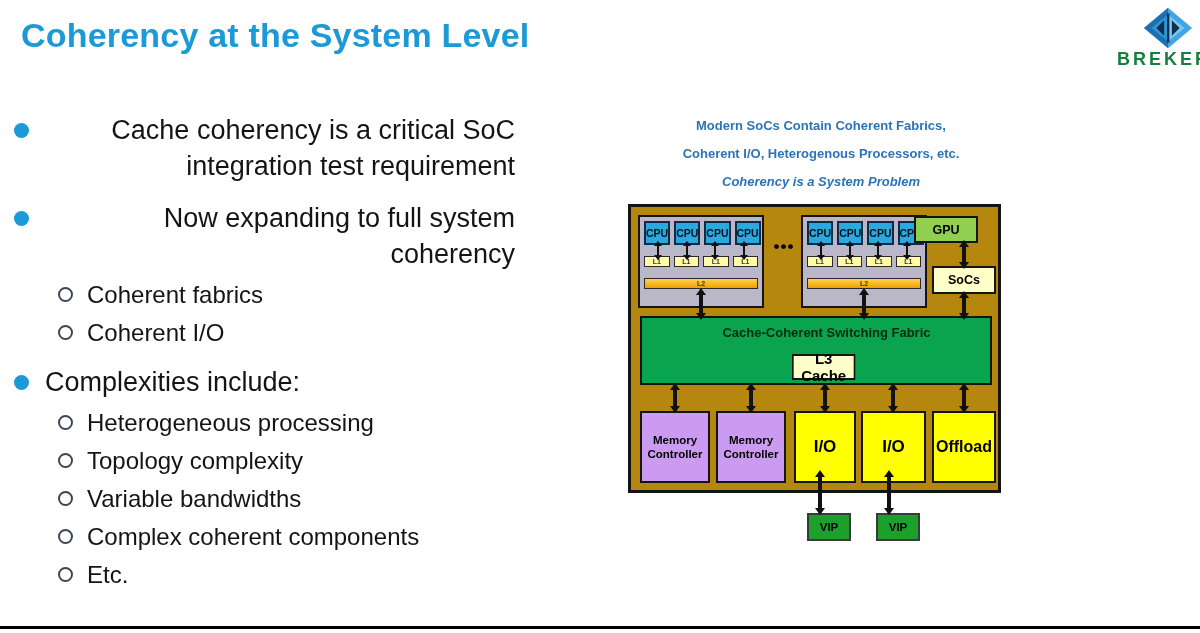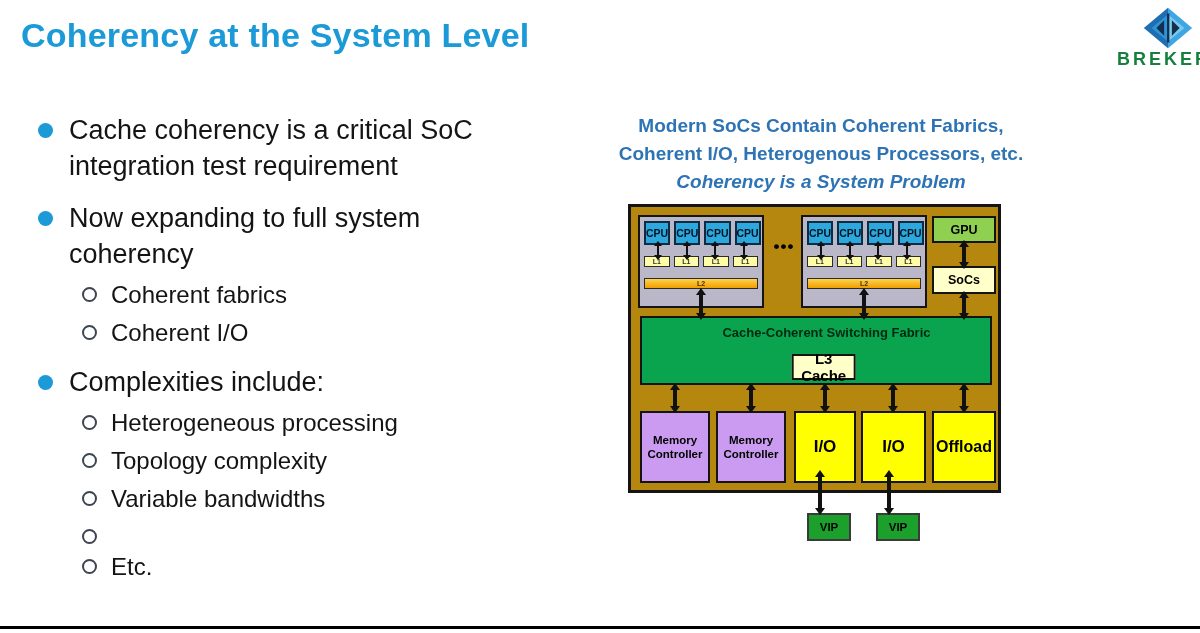--- a/index.html
+++ b/index.html
@@ -10,31 +10,31 @@
   
   .title {
     position:absolute; left:21px; top:16px; font-size:34px; font-weight:bold;
     color:#1b9ad7; letter-spacing:0.2px;
   }
   .logo { position:absolute; top:6px; right:6px; width:116px; text-align:center; }
   .logo svg { display:block; margin:0 auto; }
   .brand { font-size:18px; font-weight:bold; color:#15803d; letter-spacing:3px; line-height:1.1; }
   .brand sup { font-size:8px; letter-spacing:0; }
   
-  .bullets { position:absolute; left:38px; top:96px; width:560px; list-style:none; margin:0; padding:0; }
+  .bullets { position:absolute; left:14px; top:96px; width:560px; list-style:none; margin:0; padding:0;text-align:right; }
   .bullets li { display:flex; align-items:flex-start; }
   li.l1 { font-size:27px; line-height:36px; margin-top:16px; color:#141414; }
   li.l2 { font-size:24px; line-height:31px; margin-top:7px; margin-left:44px; color:#141414; }
   .dot  { flex:none; width:15px; height:15px; border-radius:50%; background:#1b9ad7; margin:11px 16px 0 0; }
   .ring { flex:none; width:11px; height:11px; border-radius:50%; border:2px solid #3c4652; background:transparent; margin:8px 14px 0 0; }
   .btxt { max-width:470px; }
   
   .dheading {
     position:absolute; left:582px; top:112px; width:478px; text-align:center;
-    color:#2e74b5; font-weight:bold; font-size:19px; line-height:28px;
+    color:#2e74b5; font-weight:bold; font-size:13px; line-height:28px;
   }
   .dheading .it { font-style:italic; }
   
   .diagram { position:absolute; left:628px; top:204px; width:373px; height:345px; }
   .soc {
     position:absolute; left:0; top:0; width:373px; height:289px;
     background:#b5870e; border:3px solid #141414; box-sizing:border-box;
   }
   .blk {
     position:absolute; box-sizing:border-box; border:2px solid #141414;
@@ -53,21 +53,21 @@
     border-left:4px solid transparent; border-right:4px solid transparent; }
   .flexarr::before { top:-4px; border-bottom:5px solid #111; }
   .flexarr::after  { bottom:-4px; border-top:5px solid #111; }
   .l1box { flex:1; height:11px; background:#fffca8; border:1px solid #2b2b2b; box-sizing:border-box;
     font-size:7px; font-weight:bold; line-height:9px; text-align:center; color:#333; }
   .l2bar { height:11px; margin-top:11px; background:linear-gradient(180deg,#ffd34d,#ef9e00);
     border:1px solid #2b2b2b; box-sizing:border-box; font-size:7px; font-weight:bold; line-height:9px;
     text-align:center; color:#4a3200; }
   .dots { position:absolute; left:133px; top:30px; width:40px; text-align:center;
     font-size:17px; font-weight:bold; letter-spacing:1px; color:#000; }
-  .gpu    { left:301px; top:9px;  width:64px; height:27px; background:#8fd051; font-size:12.5px; }
+  .gpu    { left:283px; top:9px;  width:64px; height:27px; background:#8fd051; font-size:12.5px; }
   .cacheb { left:301px; top:59px; width:64px; height:28px; background:#ffffc9; font-size:12.5px; }
   .fabric { left:9px; top:109px; width:352px; height:69px; background:#0aa34e;
     border:2px solid #141414; box-sizing:border-box; position:absolute; text-align:center; }
   .fabric-label { margin-top:7px; font-size:13px; font-weight:bold; color:#002b12;margin-left:21px; }
   .l3 { position:absolute; left:50%; top:36px; transform:translateX(-38%); width:64px; height:26px;
     background:#ffffc9; border:2px solid #141414; box-sizing:border-box;
     display:flex; align-items:center; justify-content:center; font-size:15px; font-weight:bold; }
   .mc  { top:204px; width:70px; height:72px; background:#cb9bf2; font-size:11.5px; line-height:1.25; padding:2px; }
   .io  { top:204px; height:72px; background:#ffff00; font-size:17px; }
   .off { left:301px; top:204px; width:64px; height:72px; background:#ffff00; font-size:16px; }
@@ -129,20 +129,21 @@
     <li class="l2">
         <span class="ring"></span>
         <span class="btxt">Topology complexity</span>
       </li>
     <li class="l2">
         <span class="ring"></span>
         <span class="btxt">Variable bandwidths</span>
       </li>
     <li class="l2">
         <span class="ring"></span>
+        <span class="btxt">Complex coherent components</span>
       </li>
     <li class="l2">
         <span class="ring"></span>
         <span class="btxt">Etc.</span>
       </li>
   </ul>
 
   <div class="dheading">
     <div>Modern SoCs Contain Coherent Fabrics,</div>
     <div>Coherent I/O, Heterogenous Processors, etc.</div>

